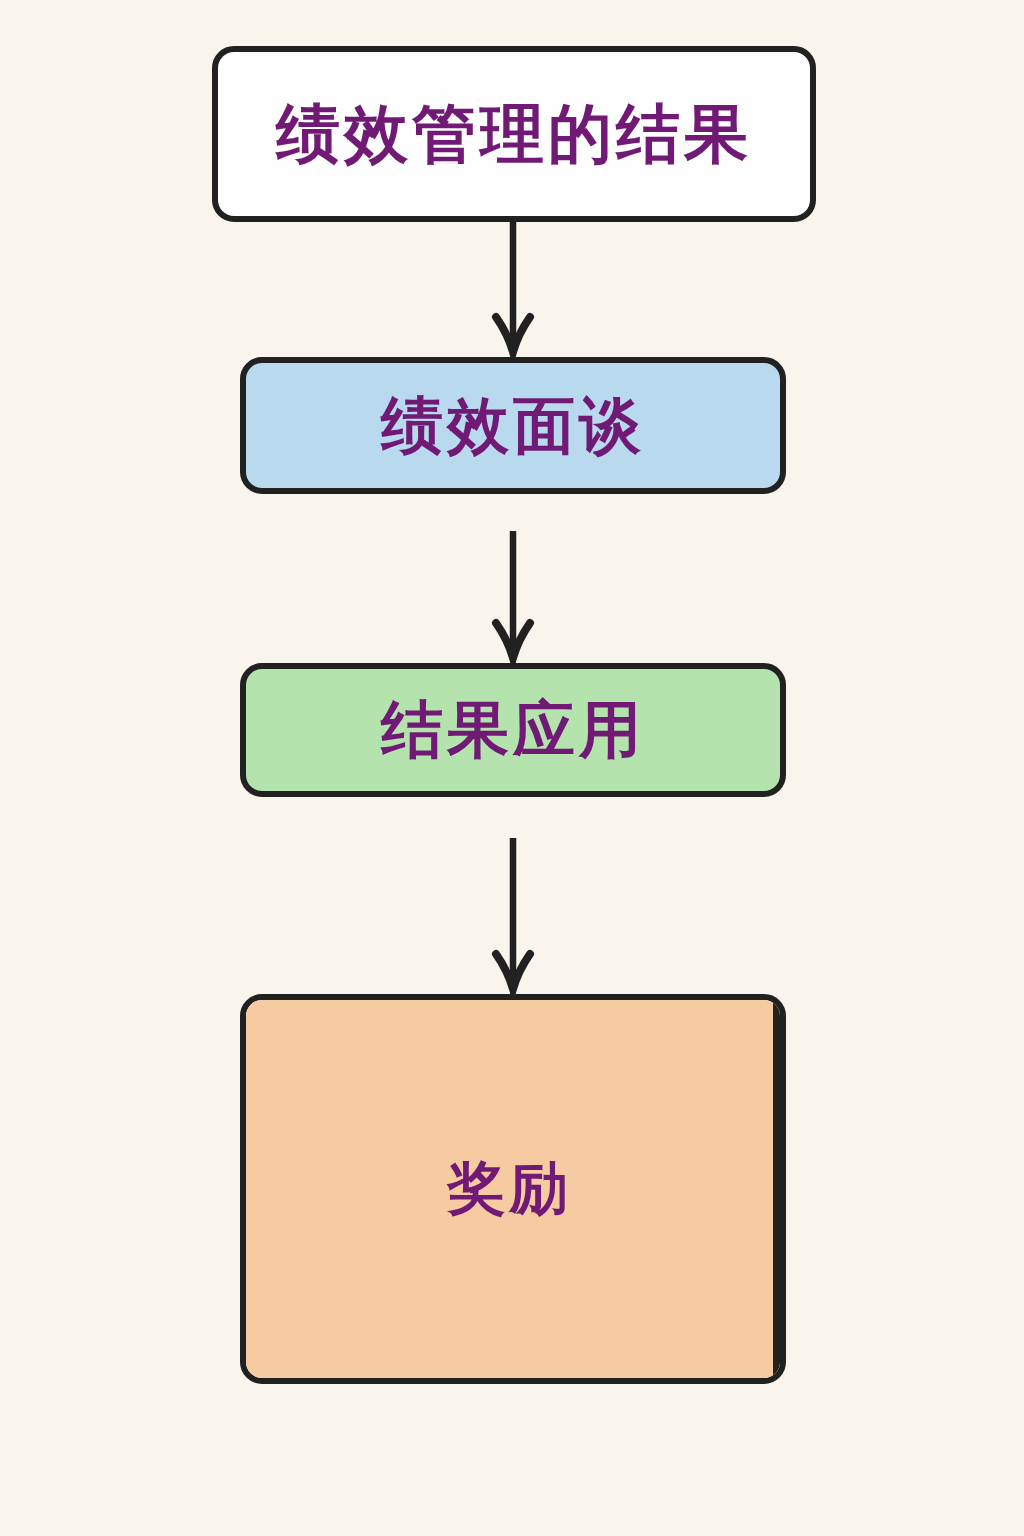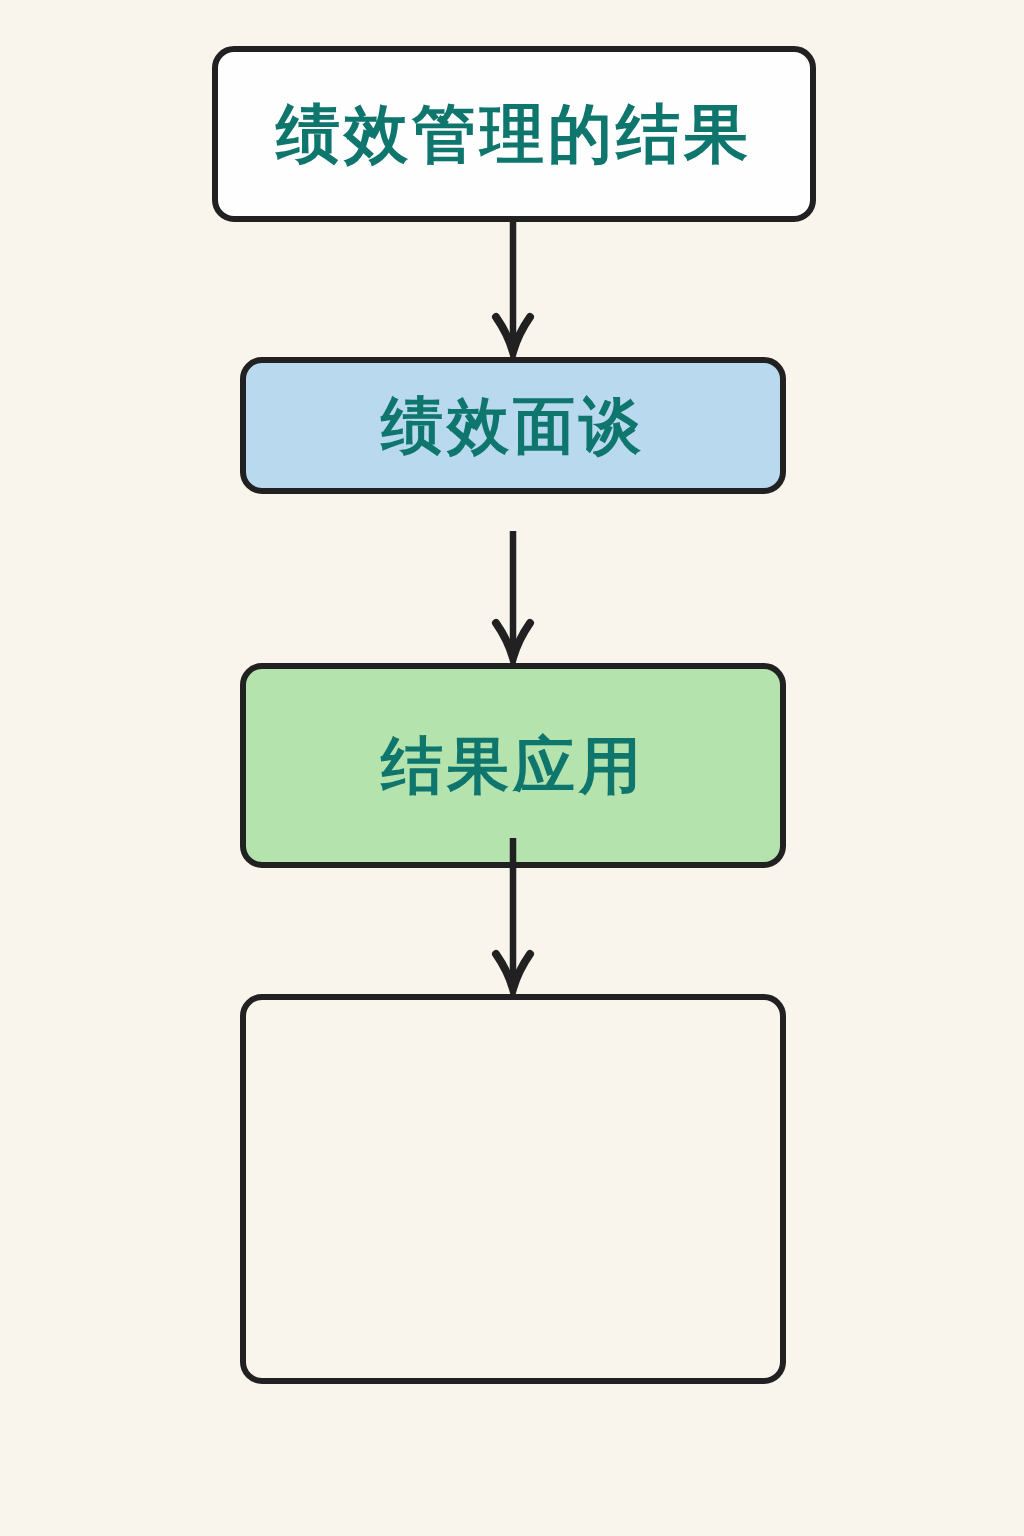--- a/index.html
+++ b/index.html
@@ -17,29 +17,29 @@
     position: absolute;
     box-sizing: border-box;
     border: 6px solid #212121;
     border-radius: 22px;
     display: flex;
     align-items: center;
     justify-content: center;
   }
   .node-label {
     font-weight: 700;
-    color: #0f766e;
+    color: #701a75;
     letter-spacing: 4px;
     white-space: nowrap;
   }
   #title-box   { left: 212px; top: 46px;  width: 604px; height: 176px; }
   #title-box .node-label { font-size: 64px; }
   #interview-box { left: 240px; top: 357px; width: 546px; height: 137px; }
   #interview-box .node-label { font-size: 62px; }
-  #application-box { left: 240px; top: 663px; width: 546px; height: 205px; }
+  #application-box { left: 240px; top: 663px; width: 546px; height: 134px; }
   #application-box .node-label { font-size: 62px; }
   #outcome-box {
     left: 240px; top: 994px; width: 546px; height: 390px;
     padding: 0;
     overflow: hidden;
     align-items: stretch;
     justify-content: stretch;
   }
   .outcome-half {
     flex: 1 1 0;
@@ -89,13 +89,16 @@
 <div class="node" id="application-box" style="background: rgb(181, 227, 174);">
   <span class="node-label">结果应用</span>
 </div>
 
 <svg class="arrow" id="arrow-3" width="60" height="156" viewBox="0 0 60 156">
   <line x1="30" y1="0" x2="30" y2="151"></line>
   <path d="M13,116 C20,126 26,137 30,151 C34,137 40,126 47,116"></path>
 </svg>
 
 <div class="node" id="outcome-box">
+  <div class="outcome-half left" style="background: rgb(247, 203, 161);">
+    <span class="node-label">奖励</span>
+  </div>
 </div>
 
 </body></html>

